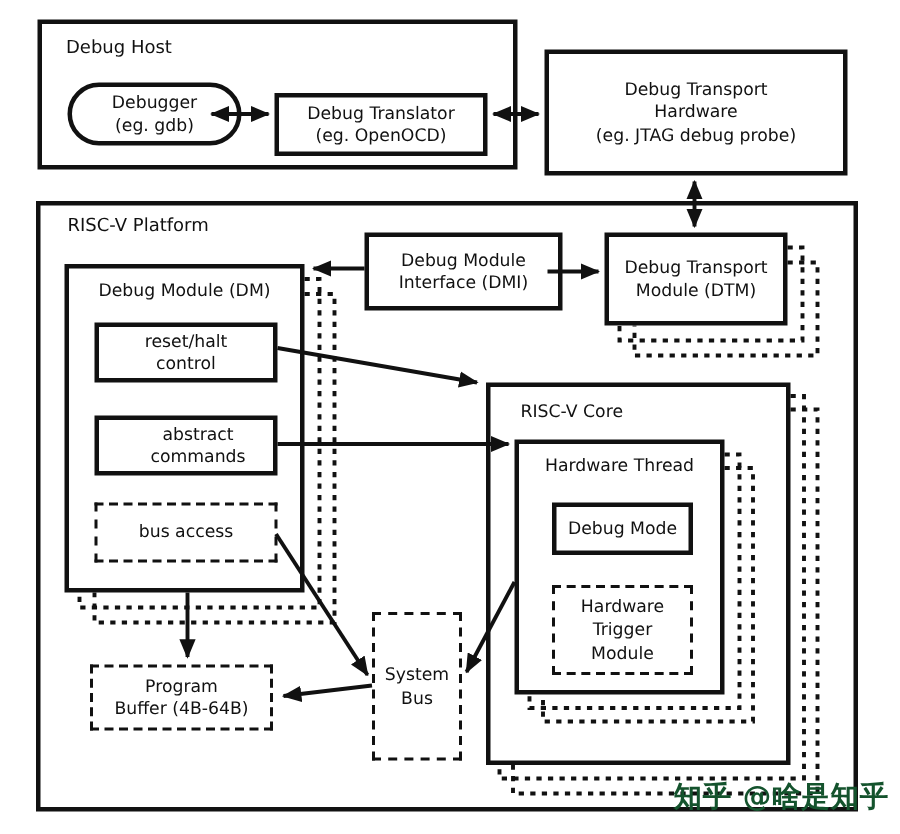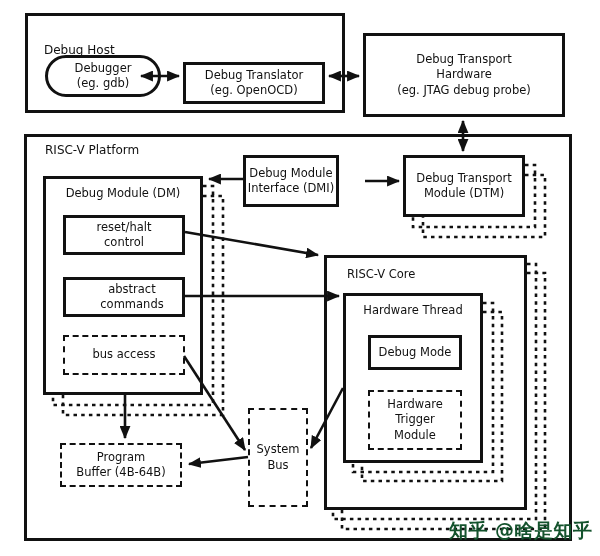--- a/index.html
+++ b/index.html
@@ -41,21 +41,21 @@
 </head>
 <body>
 
 <div class="stage">
 
   <div class="box" style="left:24px;top:134px;width:548px;height:407px;">
     <span class="corner-lbl" style="left:18px;top:6px;">RISC-V Platform</span>
   </div>
 
   <div class="box" style="left:25px;top:13px;width:320px;height:100px;">
-    <span class="corner-lbl" style="left:16px;top:8px;margin-top:19px;">Debug Host</span>
+    <span class="corner-lbl" style="left:16px;top:8px;">Debug Host</span>
   </div>
 
   <div class="box cbox" style="left:363px;top:33px;width:202px;height:84px;">
     <span class="lbl">Debug Transport
 Hardware
 (eg. JTAG debug probe)</span>
   </div>
 
   <div class="box cbox" style="left:45px;top:55px;width:116px;height:42px;border-radius:21px;">
     <span class="lbl">Debugger
@@ -64,21 +64,21 @@
 
   <div class="box cbox" style="left:183px;top:62px;width:142px;height:42px;">
     <span class="lbl">Debug Translator
 (eg. OpenOCD)</span>
   </div>
 
   <div class="box" style="left:43px;top:176px;width:160px;height:219px;">
     <span class="topcenter-lbl">Debug Module (DM)</span>
   </div>
 
-  <div class="box cbox" style="left:243px;top:155px;width:96px;height:52px;">
+  <div class="box cbox" style="left:243px;top:155px;width:132px;height:52px;">
     <span class="lbl">Debug Module
 Interface (DMI)</span>
   </div>
 
   <div class="box cbox" style="left:403px;top:155px;width:122px;height:62px;">
     <span class="lbl">Debug Transport
 Module (DTM)</span>
   </div>
 
   <div class="box cbox" style="left:63px;top:215px;width:122px;height:40px;">

